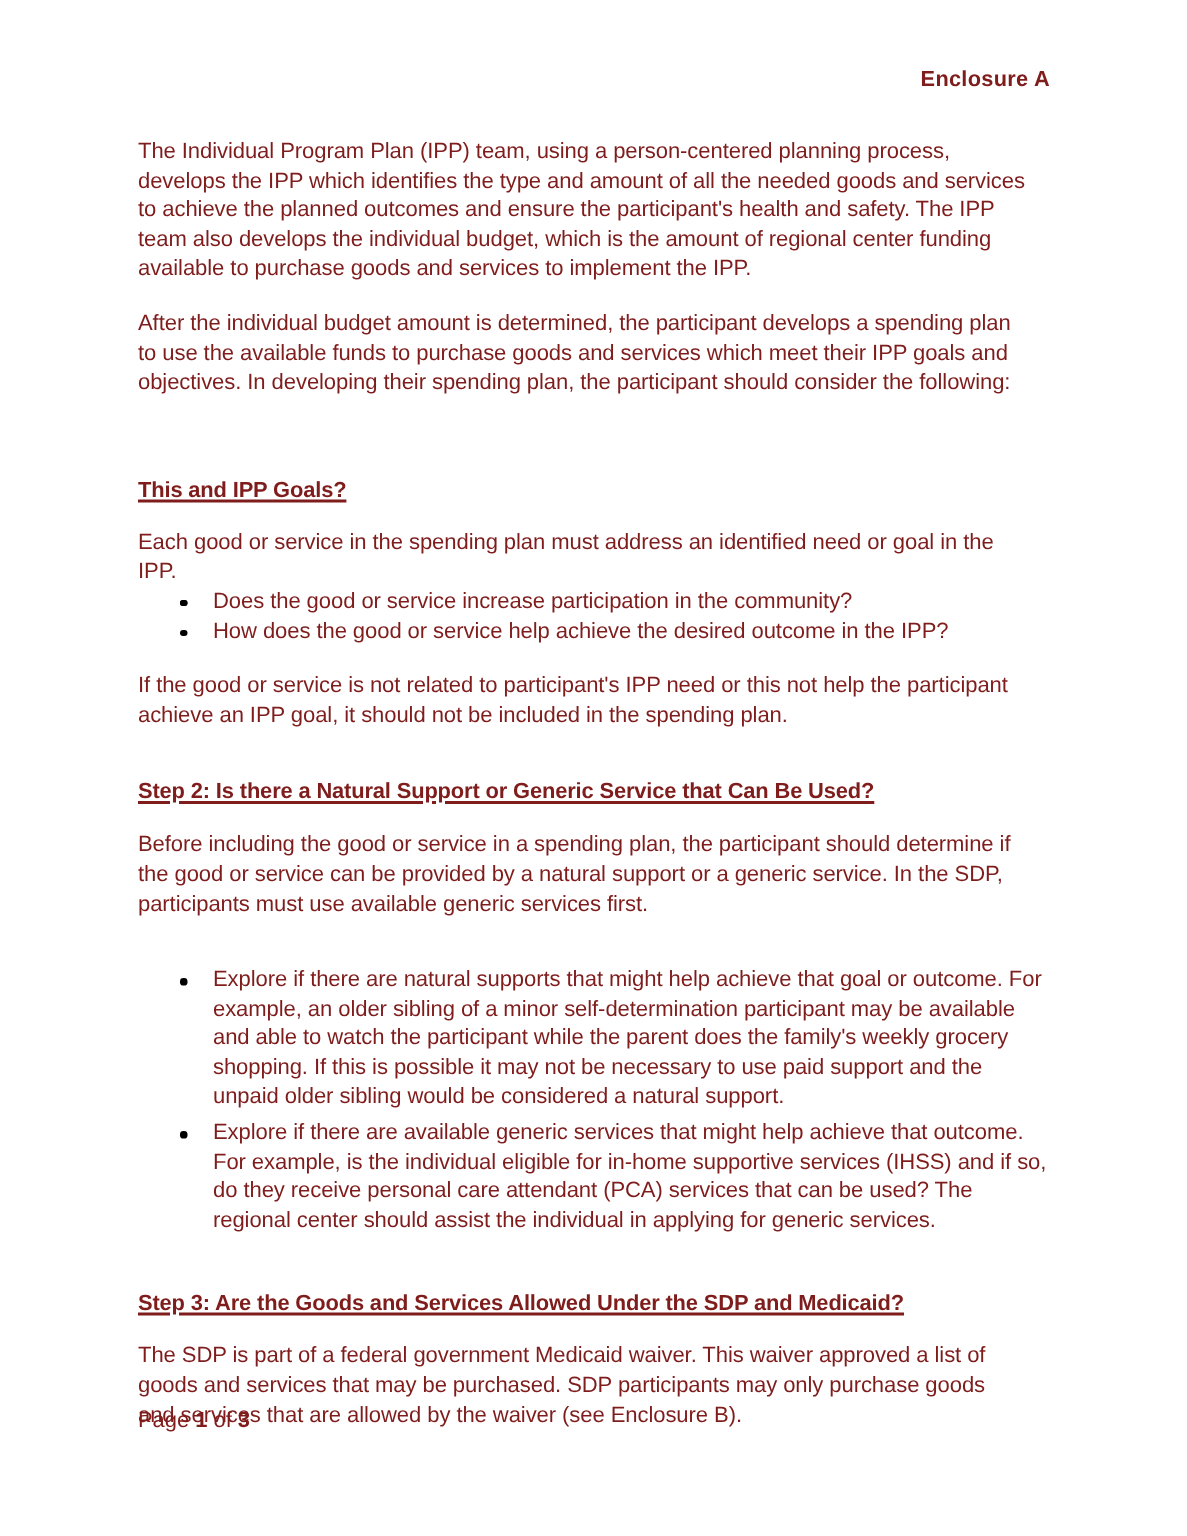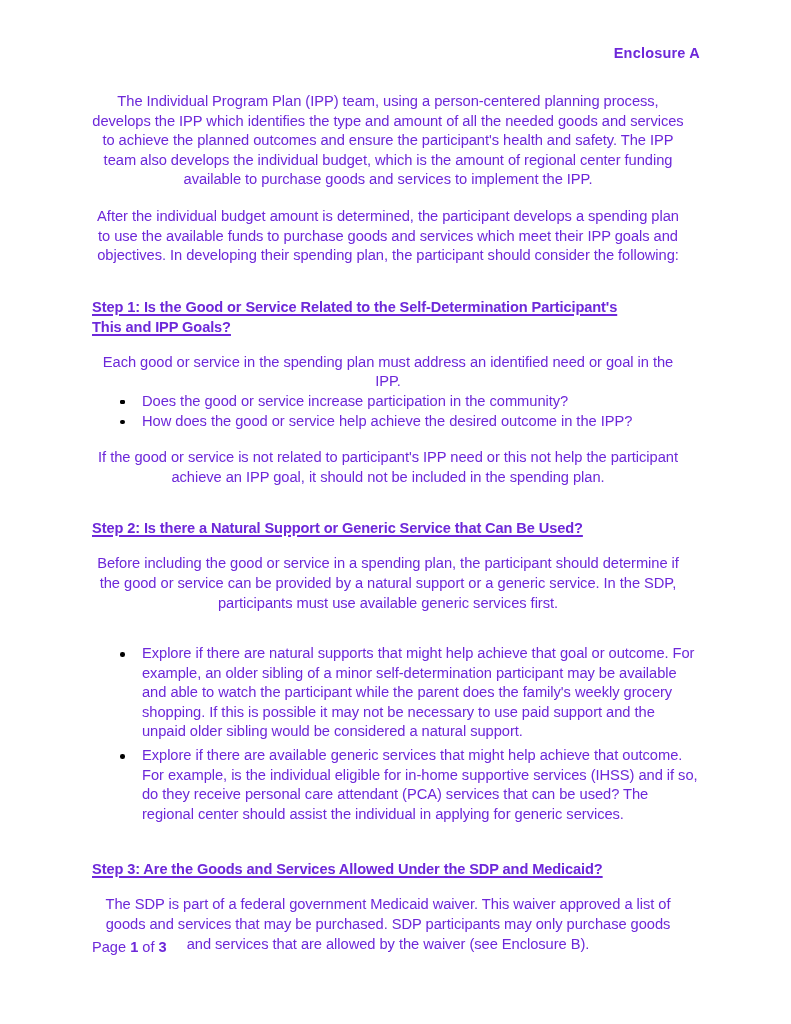--- a/index.html
+++ b/index.html
@@ -8,21 +8,21 @@
     padding: 0;
     background: #ffffff;
   }
   .page {
     position: relative;
     width: 791px;
     height: 1024px;
     background: #ffffff;
     box-sizing: border-box;
     font-family: "Liberation Sans", sans-serif;
-    color: #6d28d9;
+    color: #7f1d1d;
     overflow: hidden;
     -webkit-font-smoothing: none;
   }
   .content {
     position: absolute;
     left: 92px;
     top: 44px;
     width: 608px;
   }
   .doc-header {
@@ -31,21 +31,21 @@
     font-size: 14.5px;
     letter-spacing: 0.2px;
     line-height: 18px;
     margin: 0 0 30px 0;
   }
   p.para {
     margin: 0 16px 17px 0;
     font-size: 14.7px;
     line-height: 19.6px;
     letter-spacing: -0.05px;
-    text-align: center;
+    text-align: left;
   }
   p.para.tight {
     margin-bottom: 0;
   }
   h2.step {
     margin: 0 0 16px 0;
     font-size: 14.6px;
     line-height: 20px;
     font-weight: bold;
     letter-spacing: -0.1px;
@@ -109,21 +109,21 @@
 
     <div class="doc-header">Enclosure A</div>
 
     <p class="para">The Individual Program Plan (IPP) team, using a person-centered planning process, develops the IPP which identifies the type and amount of all the needed goods and services to achieve the planned outcomes and ensure the participant's health and safety.  The IPP team also develops the individual budget, which is the amount of regional center funding available to purchase goods and services to implement the IPP.</p>
 
     <p class="para">After the individual budget amount is determined, the participant develops a spending plan to use the available funds to purchase goods and services which meet their IPP goals and objectives.  In developing their spending plan, the participant should consider the following:</p>
 
     <div class="spacer-sm"></div>
 
     <h2 class="step">
-      <span class="u">Step 1: Is the Good or Service Related to the Self-Determination Participant's</span><br>
+      <br>
       <span class="u">This and IPP Goals?</span>
     </h2>
 
     <p class="para tight">Each good or service in the spending plan must address an identified need or goal in the IPP.</p>
 
     <ul class="bullets nogap">
       <li>
         <span class="dot"></span>
       </li>
       <li>

